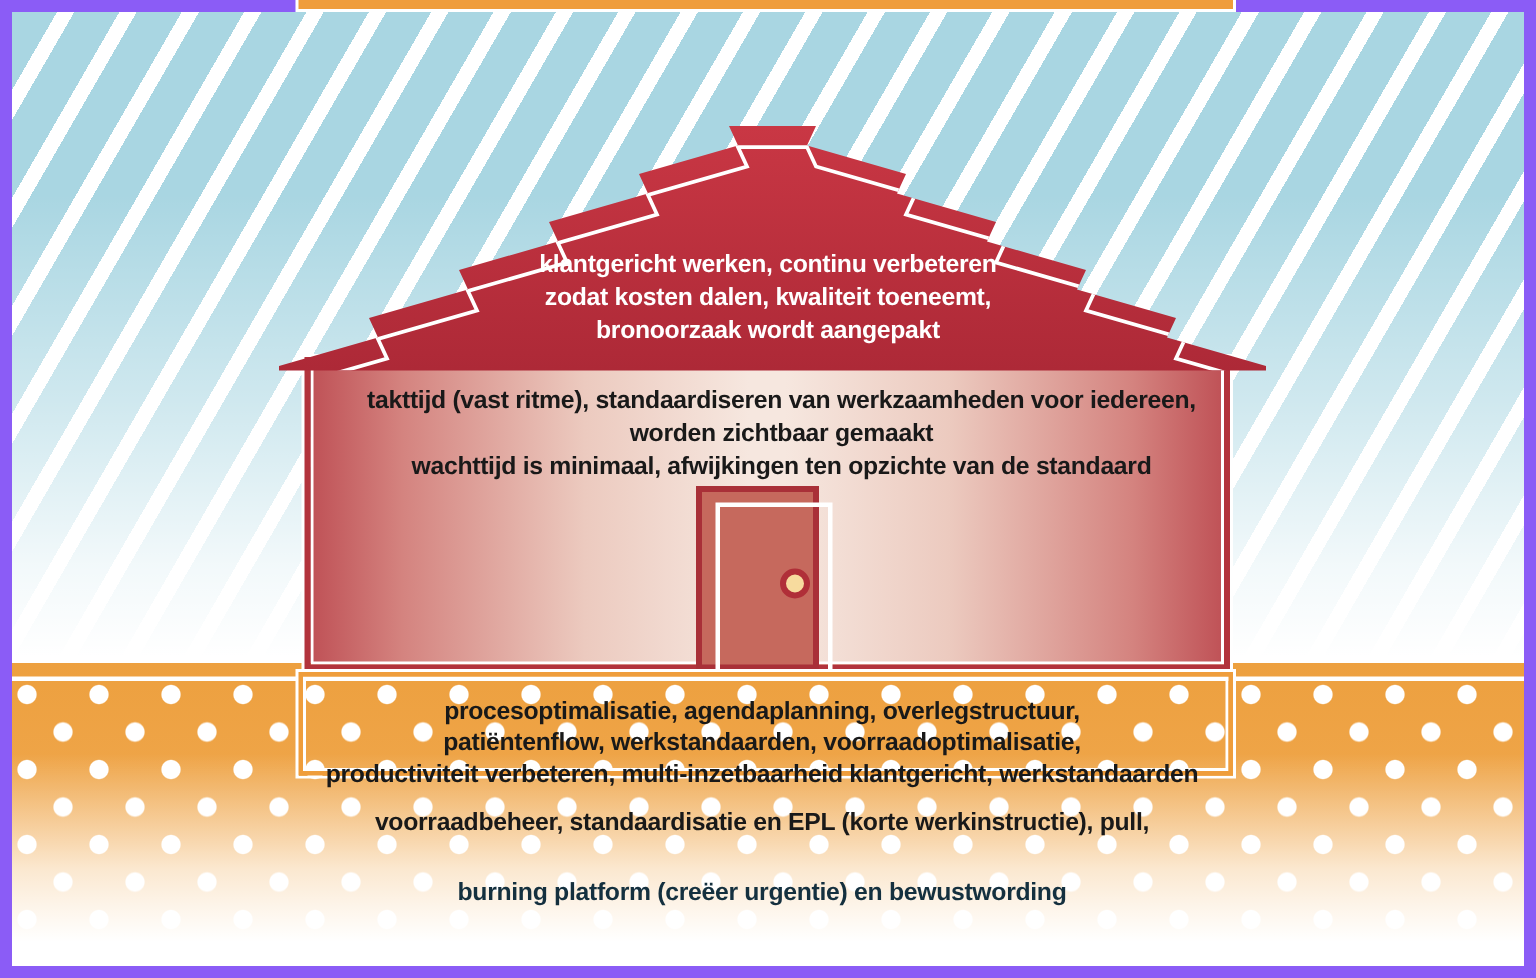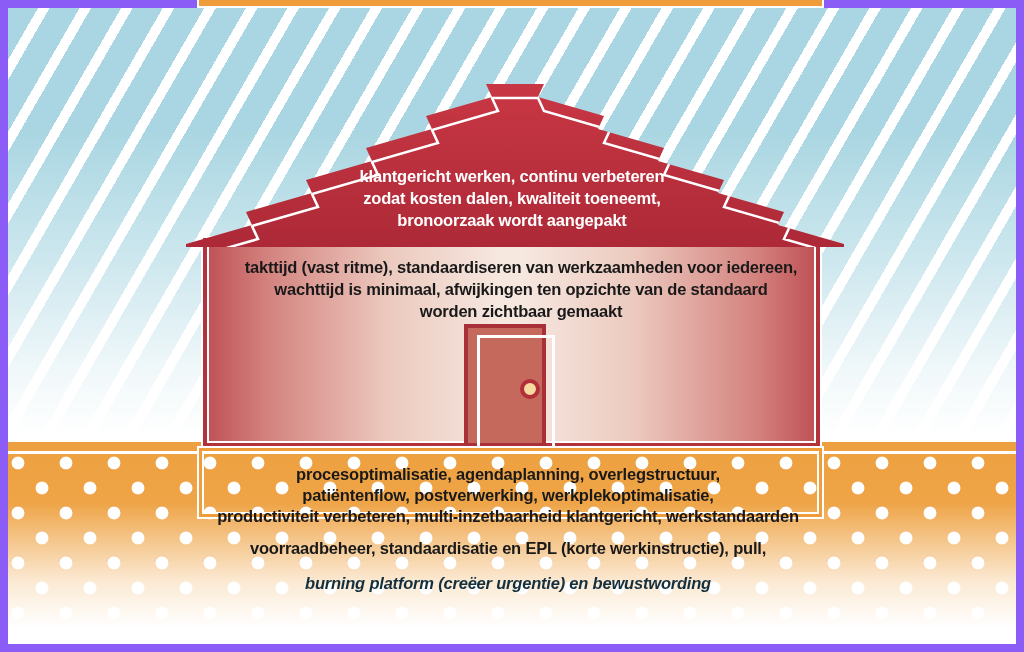--- a/index.html
+++ b/index.html
@@ -65,21 +65,21 @@
     border:4px solid #b02f38;border-radius:50%;background:#f7db9e;
   }
   
   .tblock{position:absolute;text-align:center;font-weight:bold;
     font-size:16.5px;line-height:22px;letter-spacing:-0.2px;color:#191919;}
   .tblock div{white-space:nowrap;}
   .roof-text{left:212px;top:165px;width:600px;color:#ffffff;}
   .wall-text{left:207px;top:256px;width:606px;margin-left:11px;}
   .bar1-text{left:202px;top:464px;width:612px;line-height:21px;}
   .bar2-text{left:202px;top:537px;width:612px;}
-  .base-text{left:202px;top:572px;width:612px;color:#14303f;font-style:italic;}
+  .base-text{left:202px;top:584px;width:612px;color:#14303f;}
   
   .fbar{
     position:absolute;left:199px;width:617px;
     border:3px solid #ef9d3b;
     box-shadow:0 0 0 2px #ffffff, inset 0 0 0 2px #ffffff;
   }
   .bar1{top:448px;height:63px;
     background:linear-gradient(180deg,#f6d091 0%,#fbe7c2 38%,#f8d79e 62%,#f2b returned;}
   .bar1{top:448px;height:63px;
     background:linear-gradient(180deg,#f6d091 0%,#fbe7c2 38%,#f8d79e 62%,#f2b65f 100%);}
@@ -133,28 +133,28 @@
   <div class="door-knob"></div>
 
   <div class="tblock roof-text">
     <div>klantgericht werken, continu verbeteren</div>
     <div>zodat kosten dalen, kwaliteit toeneemt,</div>
     <div>bronoorzaak wordt aangepakt</div>
   </div>
 
   <div class="tblock wall-text">
     <div>takttijd (vast ritme), standaardiseren van werkzaamheden voor iedereen,</div>
+    <div>worden zichtbaar gemaakt</div>
     <div>wachttijd is minimaal, afwijkingen ten opzichte van de standaard</div>
-    <div>worden zichtbaar gemaakt</div>
   </div>
 
   <div class="fbar bar1"></div>
   <div class="tblock bar1-text">
     <div>procesoptimalisatie, agendaplanning, overlegstructuur,</div>
-    <div>patiëntenflow, postverwerking, werkplekoptimalisatie,</div>
+    <div>patiëntenflow, werkstandaarden, voorraadoptimalisatie,</div>
     <div>productiviteit verbeteren, multi-inzetbaarheid klantgericht, werkstandaarden</div>
   </div>
 
   <div class="fbar bar2"></div>
   <div class="tblock bar2-text">
     <div>voorraadbeheer, standaardisatie en EPL (korte werkinstructie), pull,</div>
   </div>
 
   <div class="bar-base"></div>
   <div class="tblock base-text">

